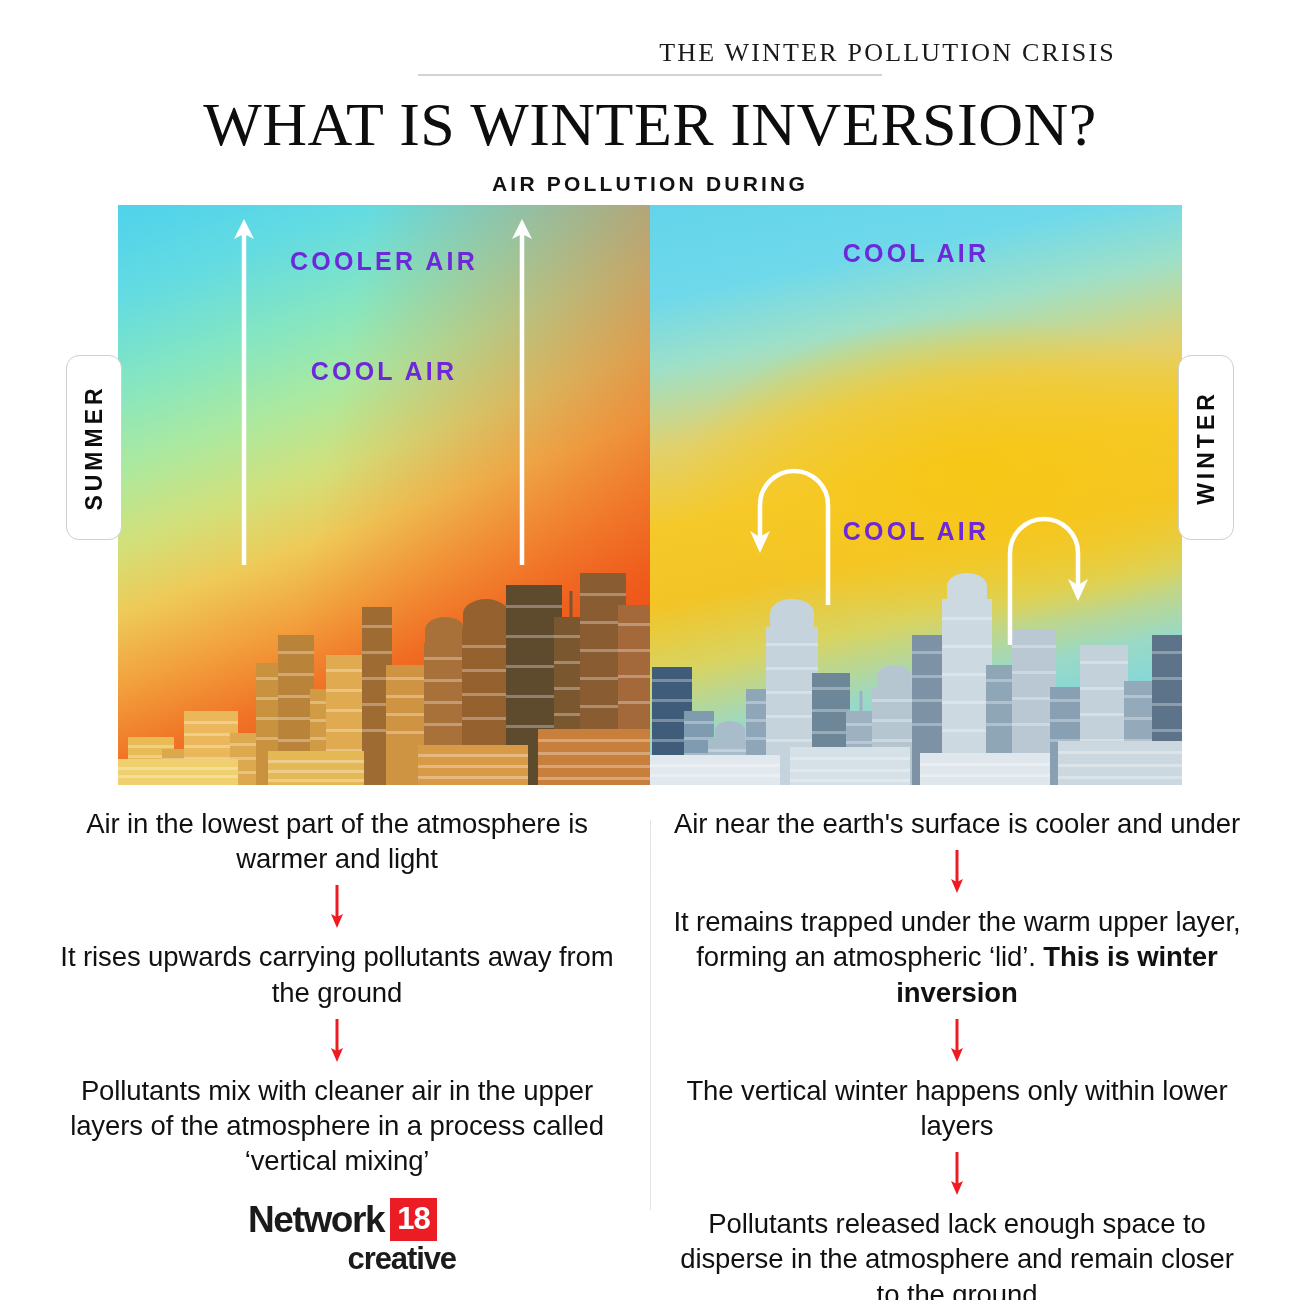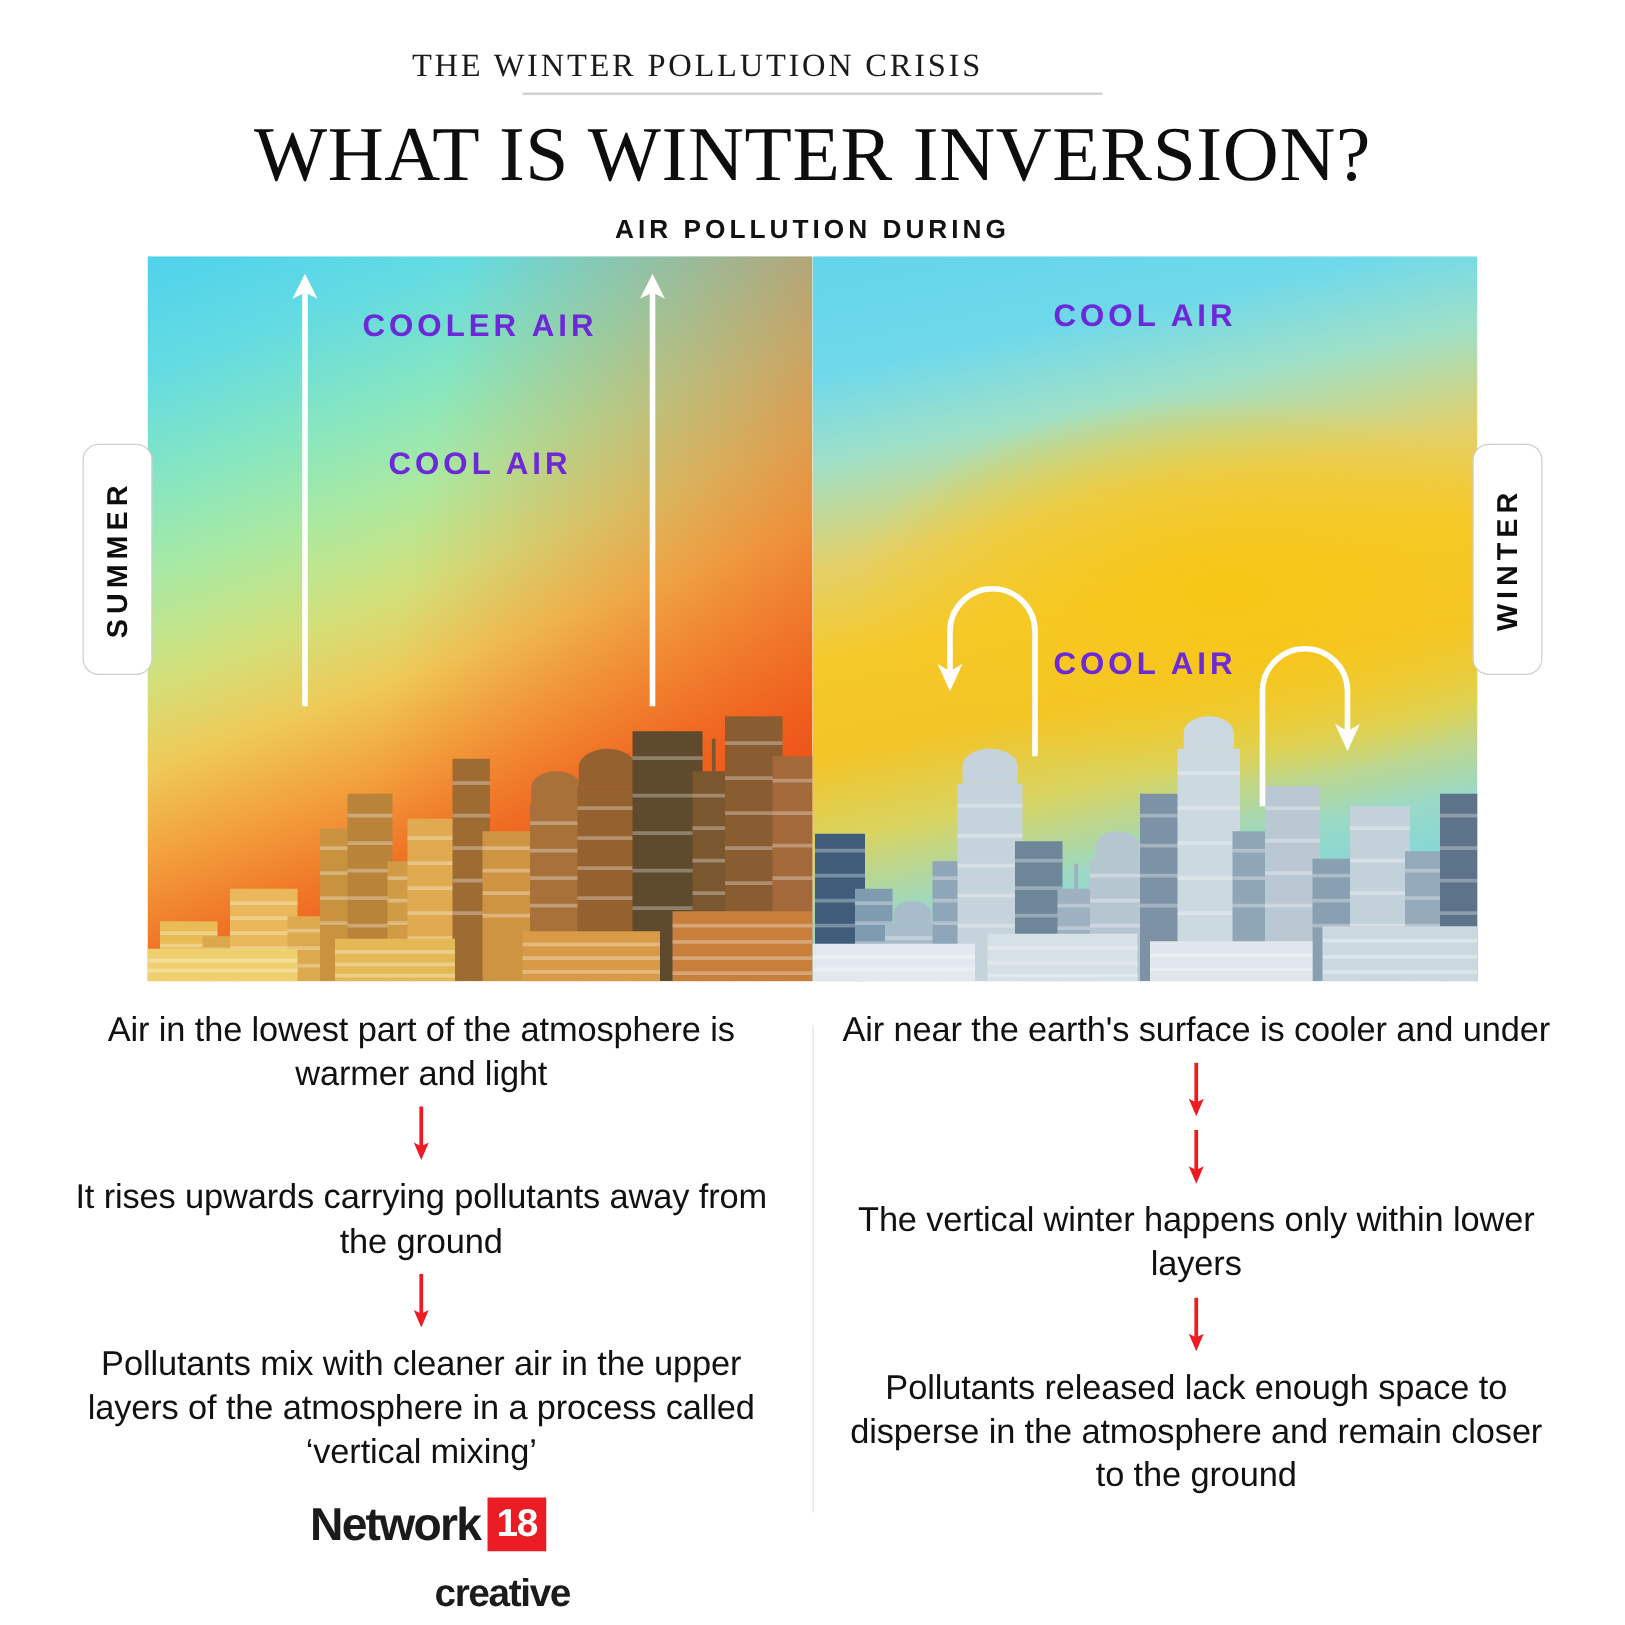--- a/index.html
+++ b/index.html
@@ -1,21 +1,21 @@
 <!DOCTYPE html>
 <html><head>
 <meta charset="utf-8">
 <style>
   * { margin:0; padding:0; box-sizing:border-box; }
   html,body { width:1300px; height:1300px; background:#ffffff; }
   body { font-family:"Liberation Sans", sans-serif; position:relative; overflow:hidden; }
 
   
   .eyebrow{
-    position:absolute; top:38px; left:0; width:1116px; text-align:center;
+    position:absolute; top:38px; left:0; width:1116px; text-align:right;
     font-family:"Liberation Serif", serif; font-size:26px; letter-spacing:2.2px;
     color:#1a1a1a; font-weight:400;
   }
   .eyebrow-rule{
     position:absolute; top:74px; left:418px; width:464px; height:2px; background:#d2d2d2;
   }
   .main-title{
     position:absolute; top:92px; left:0; width:1300px; text-align:center;
     font-family:"Liberation Serif", serif; font-size:62px; font-weight:400;
     color:#0d0d0d; letter-spacing:0.5px; line-height:1.05;
@@ -143,21 +143,21 @@
   .logo{ position:absolute; left:248px; top:1198px; width:210px; height:76px; z-index:5; }
   .logo-row1{ display:flex; align-items:center; }
   .logo-network{
     font-size:37px; font-weight:bold; color:#1b1b1b; letter-spacing:-1.4px; line-height:1;
   }
   .logo-18{
     margin-left:6px; background:#ec1c24; color:#ffffff; font-size:31px; font-weight:bold;
     line-height:1; padding:5px 7px 7px 7px; letter-spacing:-1px;
   }
   .logo-creative{
-    margin-top:18px; text-align:right; padding-right:2px;
+    margin-top:2px; text-align:right; padding-right:2px;
     font-size:31px; font-weight:bold; color:#1b1b1b; letter-spacing:-1.1px; line-height:1;
   }
 </style>
 </head>
 <body>
 
 <div class="eyebrow">THE WINTER POLLUTION CRISIS</div>
 <div class="eyebrow-rule"></div>
 <div class="main-title">WHAT IS WINTER INVERSION?</div>
 <div class="subtitle">AIR POLLUTION DURING</div>
@@ -469,20 +469,21 @@
   </svg>
   <div class="step">Pollutants mix with cleaner air in the upper layers of the atmosphere in a process called ‘vertical mixing’</div>
 </div>
 
 <div class="col col-right">
   <div class="step">Air near the earth's surface is cooler and under</div>
   <svg class="arrow-down" viewBox="0 0 14 44">
     <line x1="7" y1="0" x2="7" y2="34" stroke="#ee1c22" stroke-width="3"></line>
     <path d="M7 43 L13 29 L7 32 L1 29 Z" fill="#ee1c22"></path>
   </svg>
+  <div class="step"><span>It remains trapped under the warm upper layer, forming an atmospheric ‘lid’. </span><b>This is winter inversion</b></div>
   <svg class="arrow-down" viewBox="0 0 14 44">
     <line x1="7" y1="0" x2="7" y2="34" stroke="#ee1c22" stroke-width="3"></line>
     <path d="M7 43 L13 29 L7 32 L1 29 Z" fill="#ee1c22"></path>
   </svg>
   <div class="step">The vertical winter happens only within lower layers</div>
   <svg class="arrow-down" viewBox="0 0 14 44">
     <line x1="7" y1="0" x2="7" y2="34" stroke="#ee1c22" stroke-width="3"></line>
     <path d="M7 43 L13 29 L7 32 L1 29 Z" fill="#ee1c22"></path>
   </svg>
   <div class="step">Pollutants released lack enough space to disperse in the atmosphere and remain closer to the ground</div>

